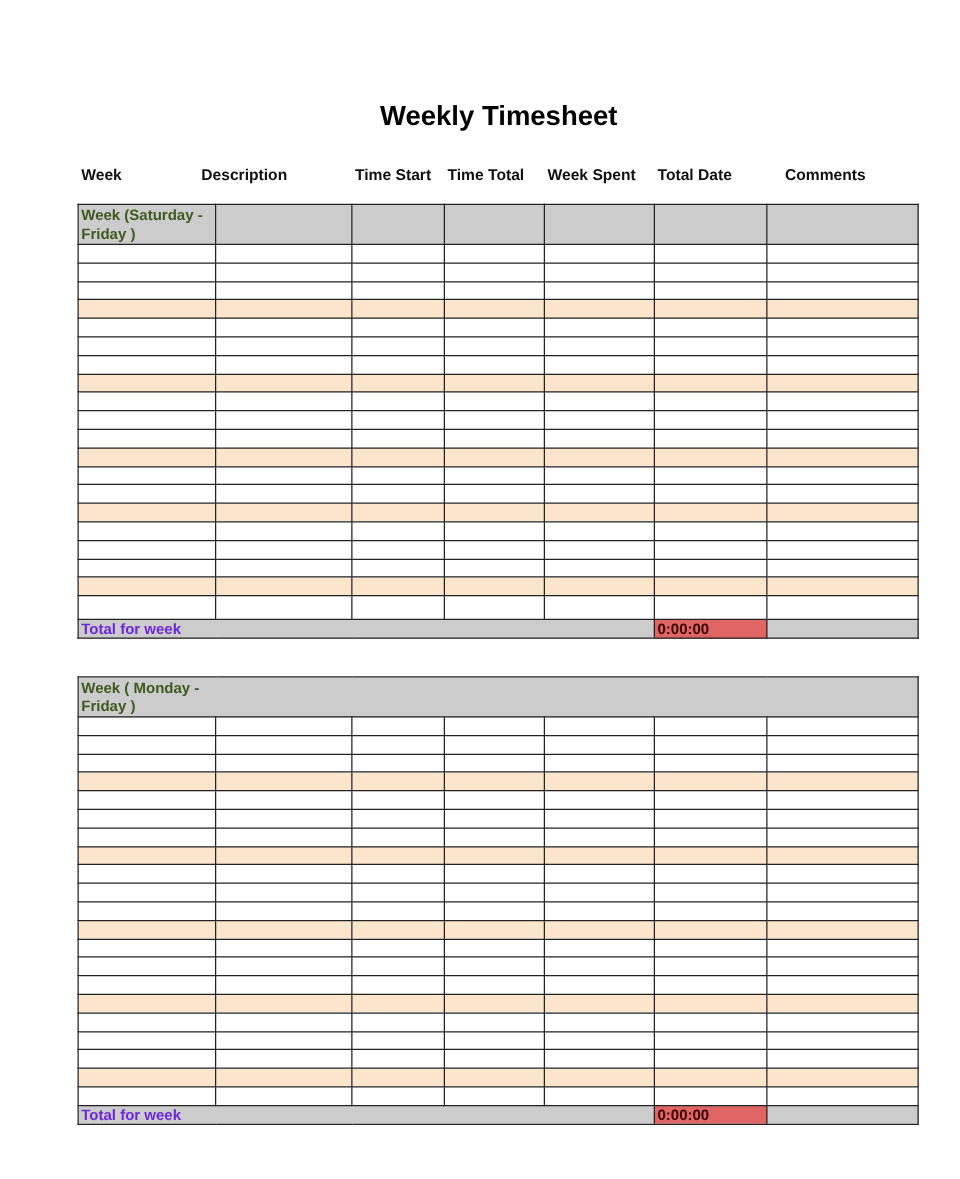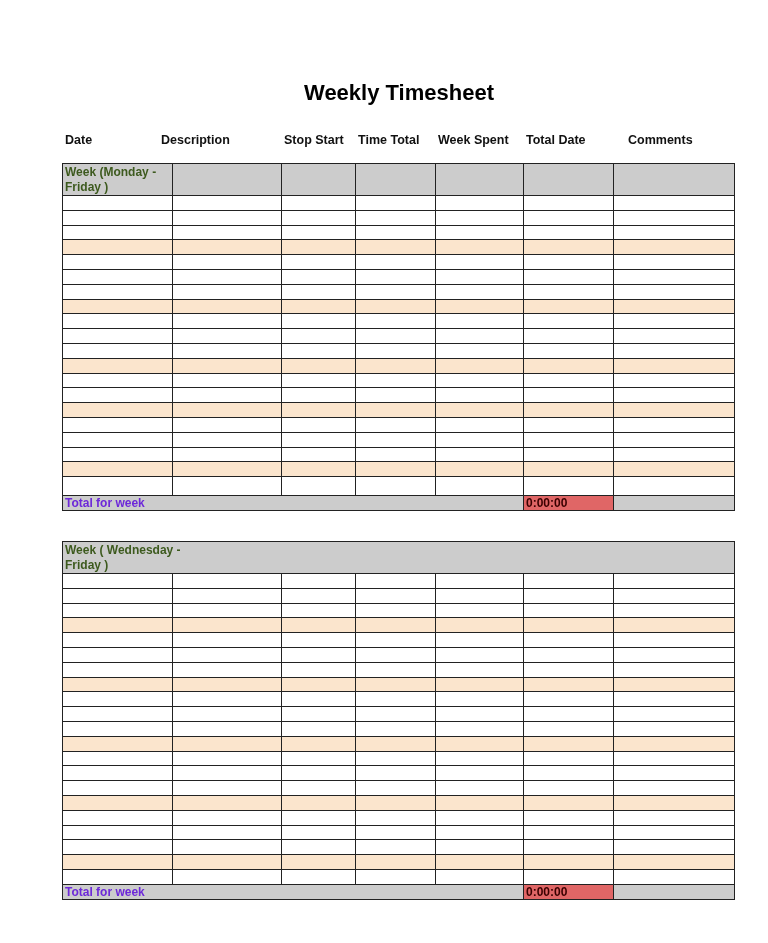--- a/index.html
+++ b/index.html
@@ -17,42 +17,42 @@
   tr.tall td { height:18px; }
   table.t2 tr.weekhdr td { border-left:none; border-right:none; }
   table.t2 tr.weekhdr td:first-child { border-left:1.5px solid #222; }
   table.t2 tr.weekhdr td:last-child { border-right:1.5px solid #222; }
 </style>
 </head>
 <body>
 
 <div class="title">Weekly Timesheet</div>
 
-<div class="colhdr" style="left:65px">Date</div>
+<div class="colhdr" style="left:65px">Week</div>
 <div class="colhdr" style="left:161px">Description</div>
-<div class="colhdr" style="left:284px">Stop Start</div>
+<div class="colhdr" style="left:284px">Time Start</div>
 <div class="colhdr" style="left:358px">Time Total</div>
 <div class="colhdr" style="left:438px">Week Spent</div>
 <div class="colhdr" style="left:526px">Total Date</div>
 <div class="colhdr" style="left:628px">Comments</div>
 
 <table class="ts t1" style="top:163px">
   <colgroup>
       <col style="width:110px">
       <col style="width:109px">
       <col style="width:74px">
       <col style="width:80px">
       <col style="width:88px">
       <col style="width:90px">
       <col style="width:121px">
     </colgroup>
   <tbody>
       <tr class="weekhdr">
     <td>
-          <span class="wklabel"><span>Week  (Monday -</span><br><span>Friday )</span></span>
+          <span class="wklabel"><span>Week  (Saturday -</span><br><span>Friday )</span></span>
         </td>
     <td></td>
         <td></td>
         <td></td>
         <td></td>
         <td></td>
         <td></td>
   </tr>
   <tr>
         <td></td>
@@ -248,21 +248,21 @@
       <col style="width:109px">
       <col style="width:74px">
       <col style="width:80px">
       <col style="width:88px">
       <col style="width:90px">
       <col style="width:121px">
     </colgroup>
   <tbody>
       <tr class="weekhdr">
     <td colspan="7">
-          <span class="wklabel"><span>Week ( Wednesday -</span><br><span>Friday )</span></span>
+          <span class="wklabel"><span>Week ( Monday -</span><br><span>Friday )</span></span>
         </td>
   </tr>
   <tr>
         <td></td>
         <td></td>
         <td></td>
         <td></td>
         <td></td>
         <td></td>
         <td></td>

